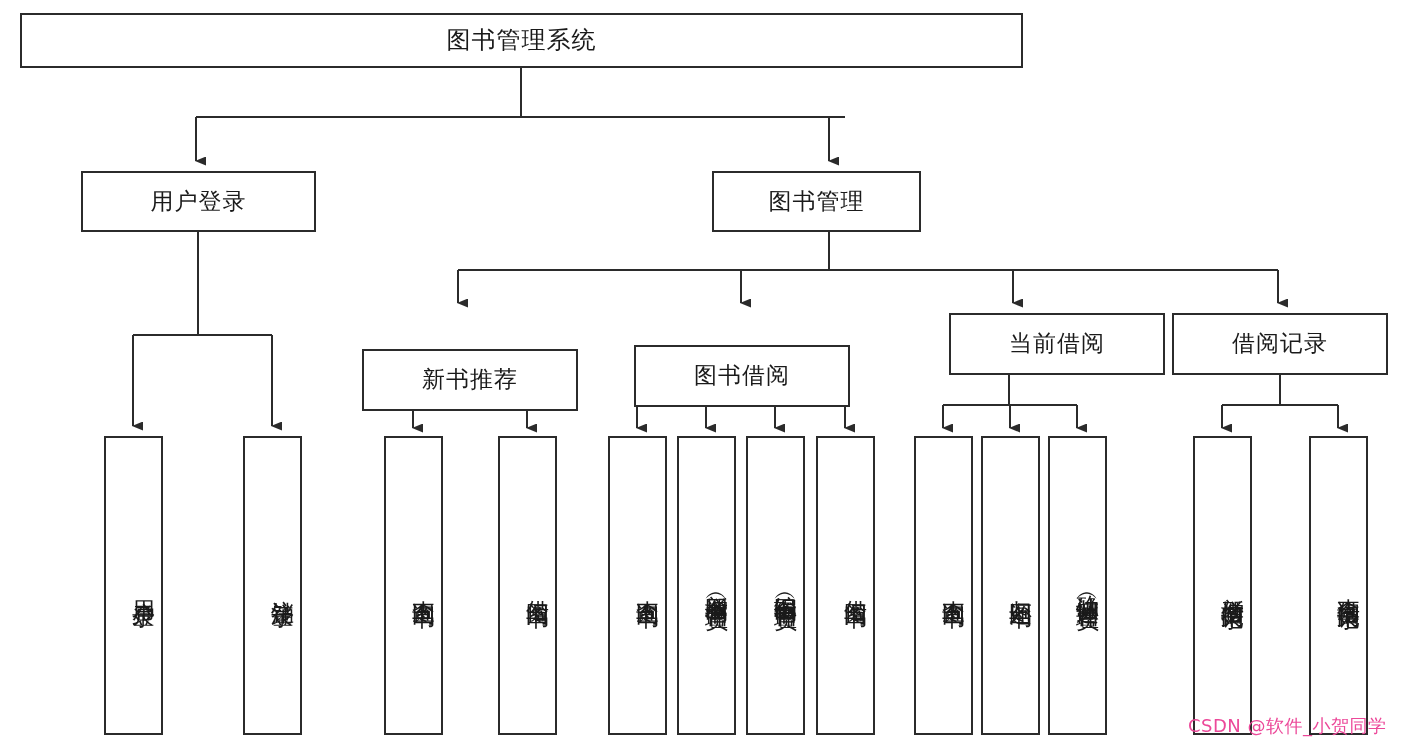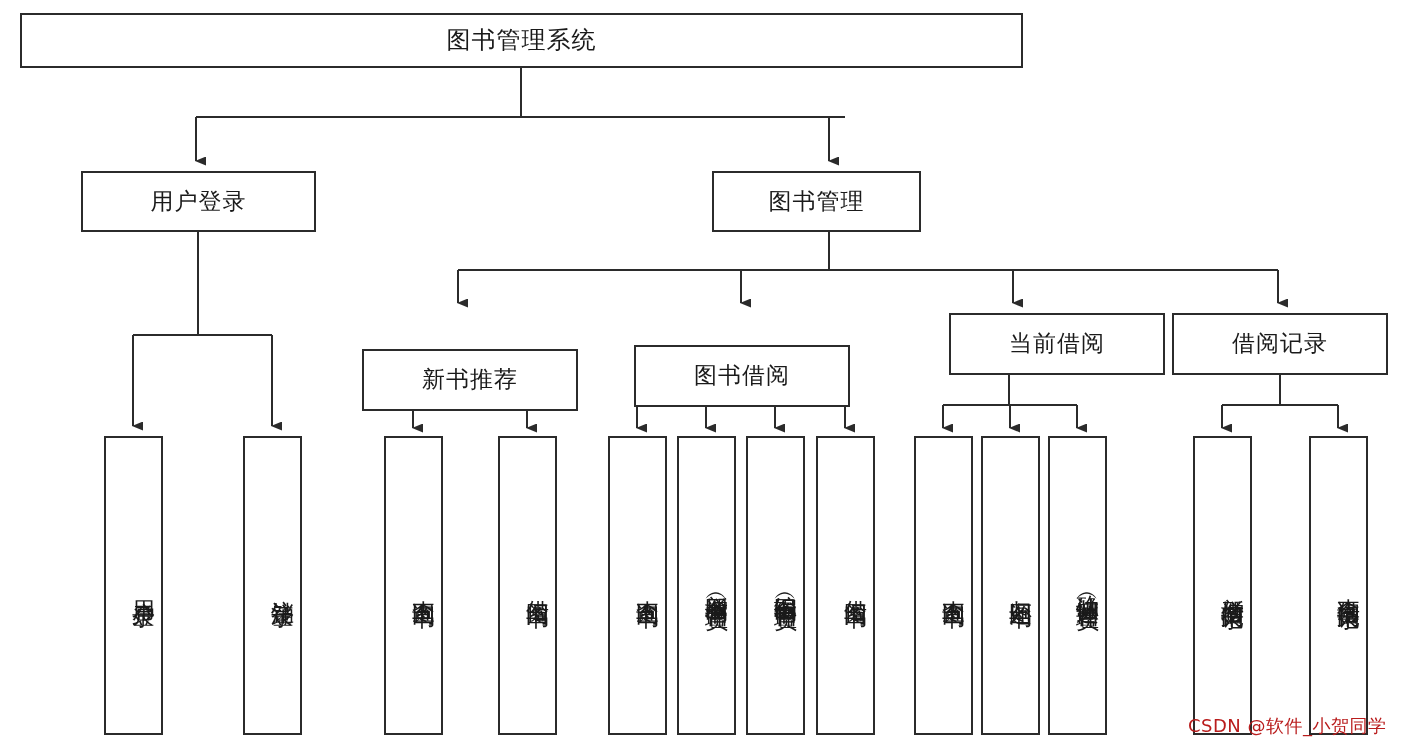--- a/index.html
+++ b/index.html
@@ -55,21 +55,21 @@
     padding: 10px 2px;
     align-items: flex-start;
     justify-content: center;
     white-space: nowrap;
   }
   .watermark {
     position: absolute;
     left: 1188px;
     top: 714px;
     font-size: 18px;
-    color: #b91c1c;
+    color: #ec4899;
     letter-spacing: 0.5px;
     white-space: nowrap;
   }
 </style>
 </head>
 <body>
 
 <div id="diagram-root">
 
   <svg id="edge-layer" viewBox="0 0 1405 747" xmlns="http://www.w3.org/2000/svg">

